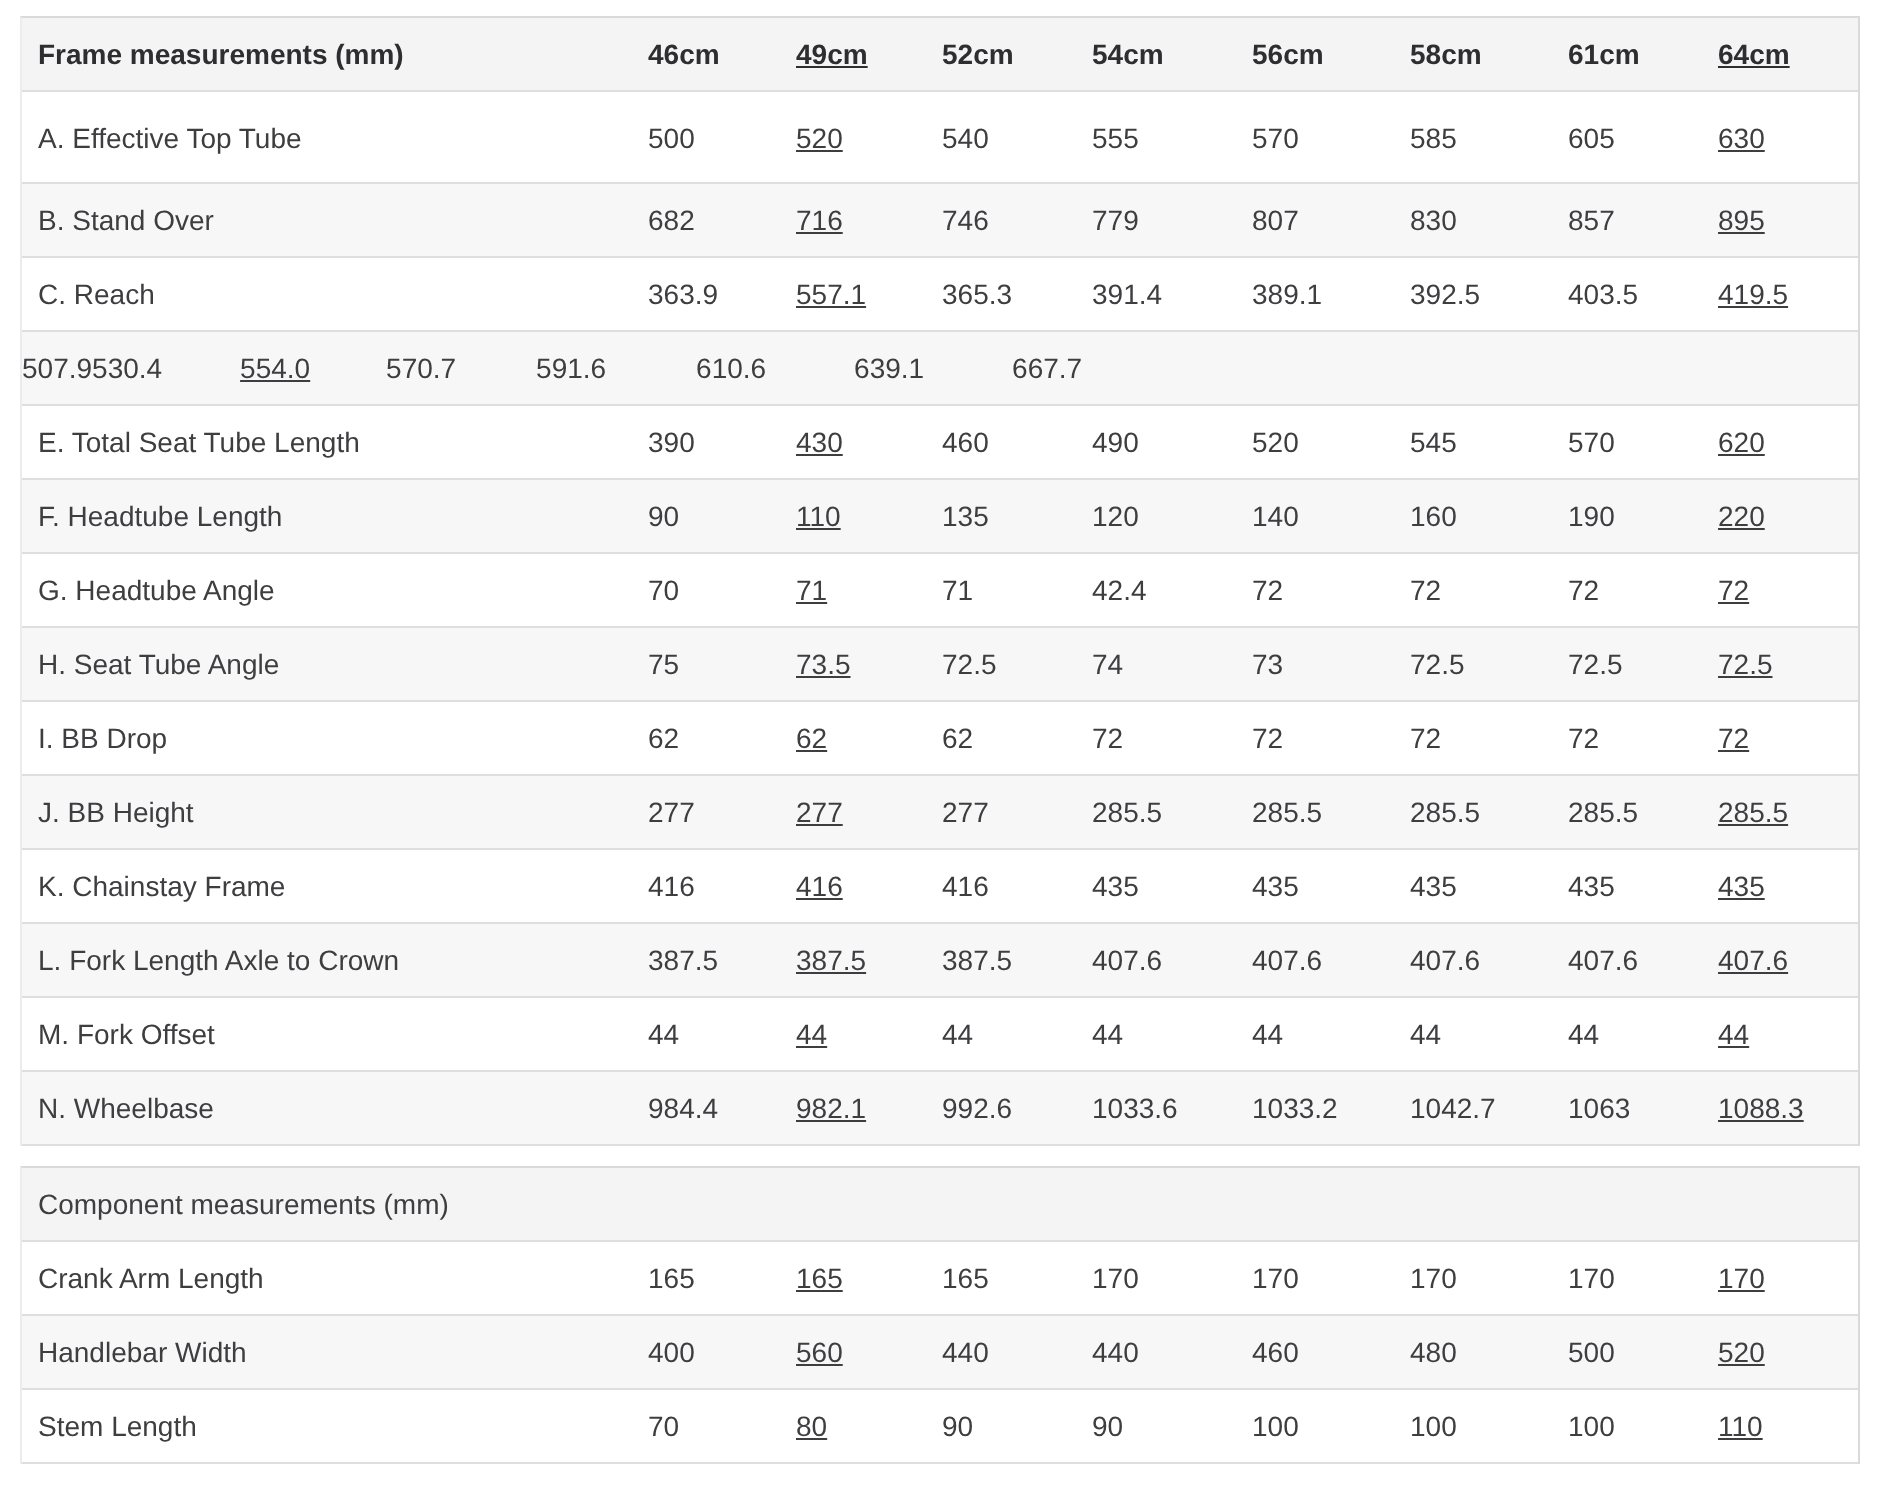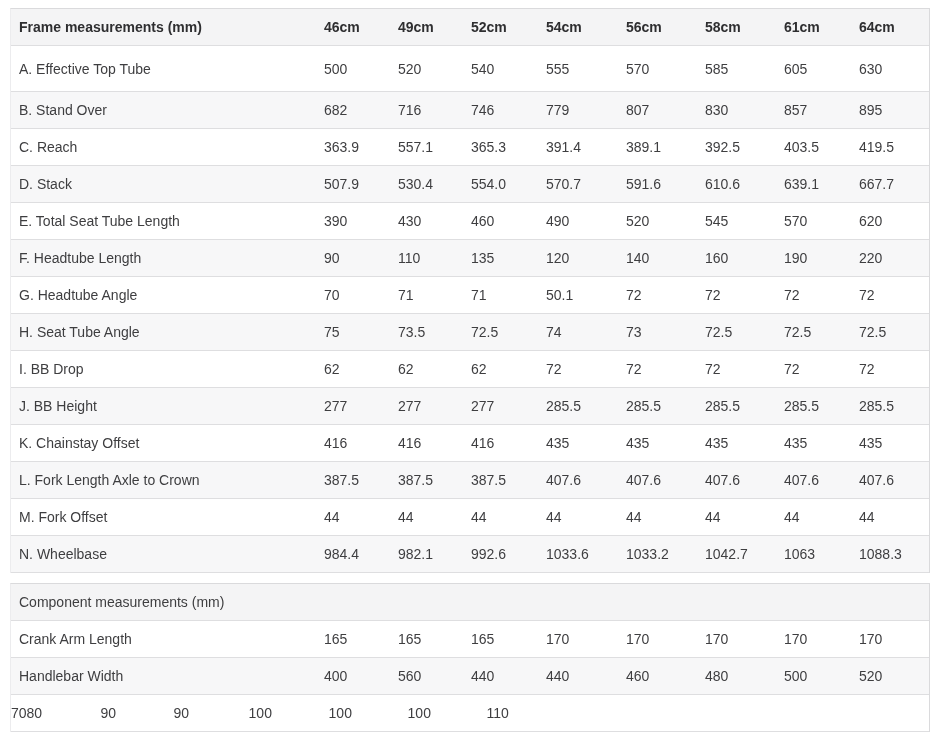--- a/index.html
+++ b/index.html
@@ -28,27 +28,27 @@
     border-bottom: 1px solid #dedee0;
   }
   .tr.head { background: #f4f4f5; }
   .geo-table.frame .tr.head { font-weight: 700; color: #2e2e30; }
   .geo-table.frame .rows .tr:first-child { height: 46px; }
   .rows .tr:nth-child(even) { background: #f7f7f8; }
   .td { flex: 0 0 auto; overflow: hidden; white-space: nowrap; }
   .td.label { width: 313px; padding-left: 8px; }
   .td.span  { flex: 1 1 auto; padding-left: 8px; }
   .tr > .val:nth-child(2) { width: 74px; }
-  .tr > .val:nth-child(3) { width: 73px; }
+  .tr > .val:nth-child(3) { width: 73px; text-decoration: underline; }
   .tr > .val:nth-child(4) { width: 75px; }
   .tr > .val:nth-child(5) { width: 80px; }
   .tr > .val:nth-child(6) { width: 79px; }
   .tr > .val:nth-child(7) { width: 79px; }
   .tr > .val:nth-child(8) { width: 75px; }
-  .tr > .val:nth-child(9) { width: 72px; }
+  .tr > .val:nth-child(9) { width: 72px; text-decoration: underline; }
 </style>
 </head>
 <body>
 
 <div class="page">
 
   <section class="geo-table frame">
     <div class="tr head">
       <div class="td label">Frame measurements (mm)</div>
       <div class="td val">46cm</div>
@@ -91,21 +91,20 @@
     <div class="td val">557.1</div>
     <div class="td val">365.3</div>
     <div class="td val">391.4</div>
     <div class="td val">389.1</div>
     <div class="td val">392.5</div>
     <div class="td val">403.5</div>
     <div class="td val">419.5</div>
   </div>
 
   <div class="tr">
-    <div class="td label">D. Stack</div>
     <div class="td val">507.9</div>
     <div class="td val">530.4</div>
     <div class="td val">554.0</div>
     <div class="td val">570.7</div>
     <div class="td val">591.6</div>
     <div class="td val">610.6</div>
     <div class="td val">639.1</div>
     <div class="td val">667.7</div>
   </div>
 
@@ -131,21 +130,21 @@
     <div class="td val">160</div>
     <div class="td val">190</div>
     <div class="td val">220</div>
   </div>
 
   <div class="tr">
     <div class="td label">G. Headtube Angle</div>
     <div class="td val">70</div>
     <div class="td val">71</div>
     <div class="td val">71</div>
-    <div class="td val">50.1</div>
+    <div class="td val">42.4</div>
     <div class="td val">72</div>
     <div class="td val">72</div>
     <div class="td val">72</div>
     <div class="td val">72</div>
   </div>
 
   <div class="tr">
     <div class="td label">H. Seat Tube Angle</div>
     <div class="td val">75</div>
     <div class="td val">73.5</div>
@@ -175,21 +174,21 @@
     <div class="td val">277</div>
     <div class="td val">277</div>
     <div class="td val">285.5</div>
     <div class="td val">285.5</div>
     <div class="td val">285.5</div>
     <div class="td val">285.5</div>
     <div class="td val">285.5</div>
   </div>
 
   <div class="tr">
-    <div class="td label">K. Chainstay Offset</div>
+    <div class="td label">K. Chainstay Frame</div>
     <div class="td val">416</div>
     <div class="td val">416</div>
     <div class="td val">416</div>
     <div class="td val">435</div>
     <div class="td val">435</div>
     <div class="td val">435</div>
     <div class="td val">435</div>
     <div class="td val">435</div>
   </div>
 
@@ -254,20 +253,21 @@
     <div class="td val">560</div>
     <div class="td val">440</div>
     <div class="td val">440</div>
     <div class="td val">460</div>
     <div class="td val">480</div>
     <div class="td val">500</div>
     <div class="td val">520</div>
   </div>
 
   <div class="tr">
+    <div class="td label">Stem Length</div>
     <div class="td val">70</div>
     <div class="td val">80</div>
     <div class="td val">90</div>
     <div class="td val">90</div>
     <div class="td val">100</div>
     <div class="td val">100</div>
     <div class="td val">100</div>
     <div class="td val">110</div>
   </div>
 </div>

